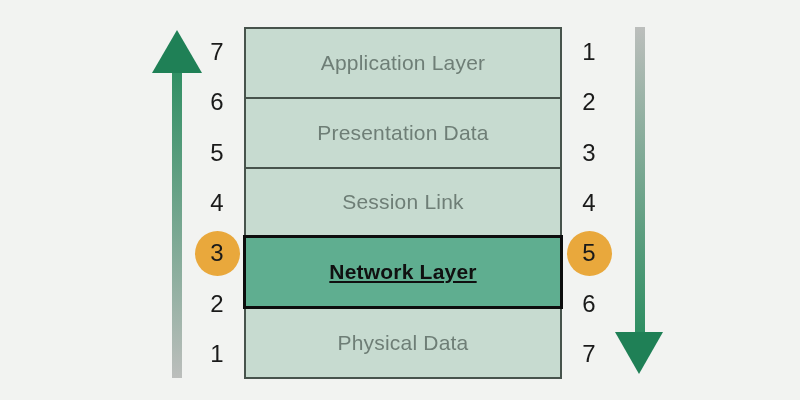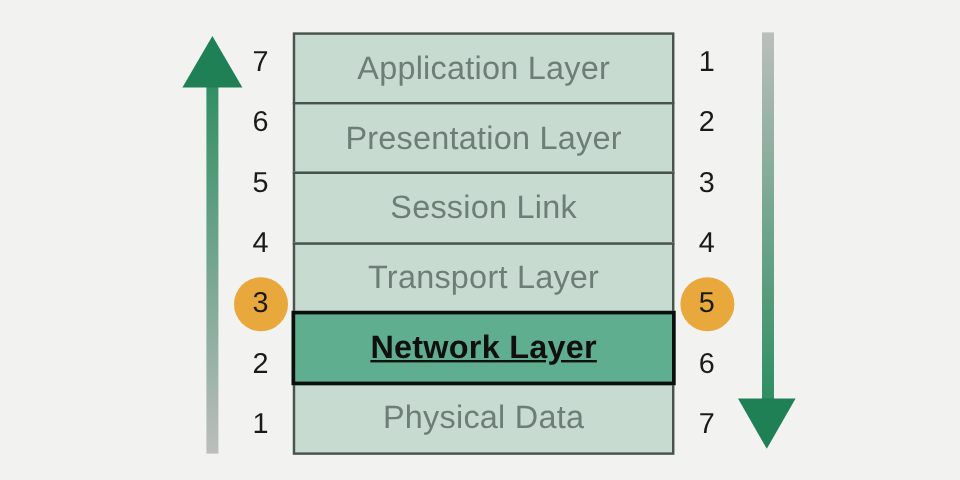--- a/index.html
+++ b/index.html
@@ -42,21 +42,21 @@
     flex-direction: column;
   }
   .layer-row {
     flex: 1;
     display: flex;
     align-items: center;
     justify-content: center;
     background: var(--row_fill);
     border: 2px solid var(--row_border);
     margin-top: -2px;
-    font-size: 27px;
+    font-size: 21px;
     color: var(--row_text);
     letter-spacing: 0.2px;
     position: relative;
     z-index: 1;
     text-align: center;
   }
   .layer-row:first-child { margin-top: 0; }
   .layer-row.highlight {
     background: var(--highlight_fill);
     border: 3px solid var(--highlight_border);
@@ -133,23 +133,22 @@
       <span class="badge">
         <span>3</span>
       </span>
     </div>
     <div class="num-cell">2</div>
     <div class="num-cell">1</div>
   </div>
 
   <div class="layer-stack">
     <div class="layer-row">Application Layer</div>
-    <div class="layer-row">Presentation Layer</div>
+    <div class="layer-row">Presentation Data</div>
     <div class="layer-row">Session Link</div>
-    <div class="layer-row">Transport Layer</div>
     <div class="layer-row highlight">Network Layer</div>
     <div class="layer-row">Physical Data</div>
   </div>
 
   <div class="num-col right">
     <div class="num-cell">1</div>
     <div class="num-cell">2</div>
     <div class="num-cell">3</div>
     <div class="num-cell">4</div>
     <div class="num-cell">

